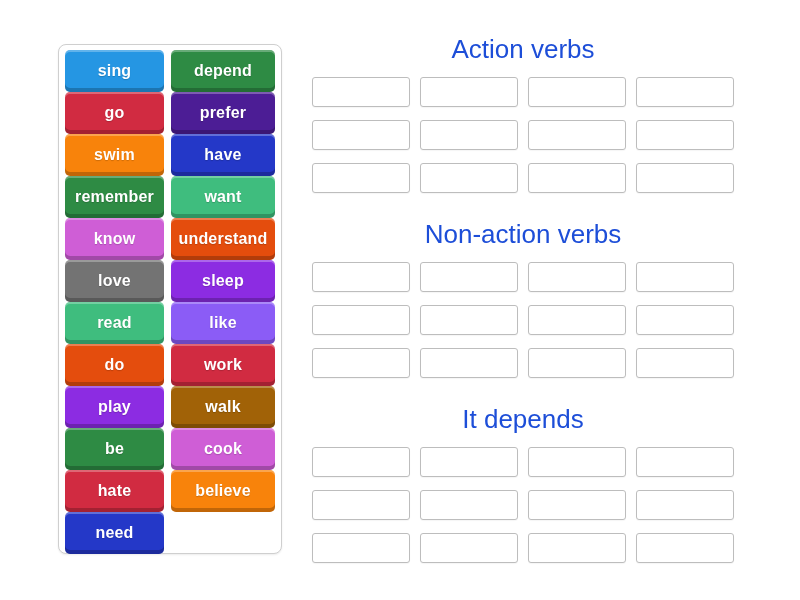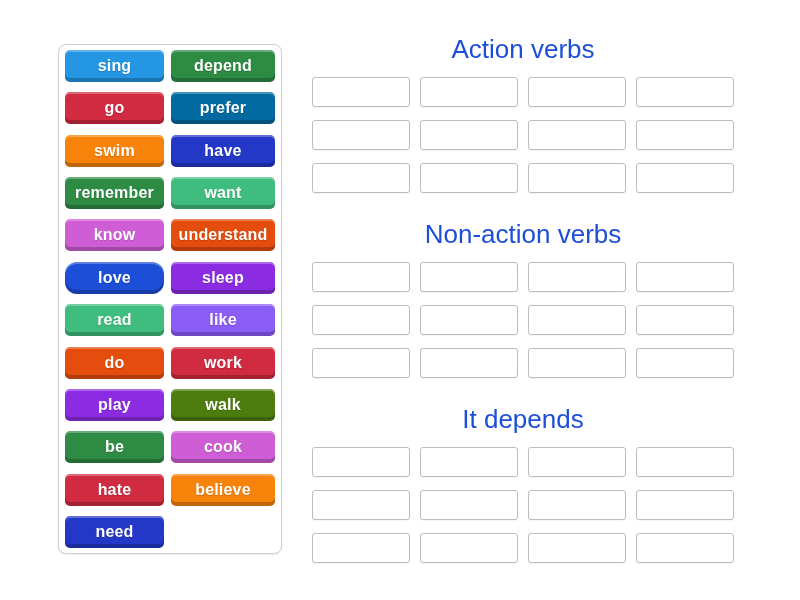--- a/index.html
+++ b/index.html
@@ -27,21 +27,21 @@
     border: 1px solid #cfcfcf;
     border-radius: 8px;
     box-shadow: 0 1px 2px rgba(0,0,0,0.08);
     padding: 5px 6px;
     display: grid;
     grid-template-columns: 99px 104px;
     justify-content: space-between;
     align-content: space-between;
   }
   .tile {
-    height: 32px;
+    height: 42px;
     border-radius: 5px;
     color: #ffffff;
     font-weight: bold;
     font-size: 16px;
     letter-spacing: 0.2px;
     display: flex;
     align-items: center;
     justify-content: center;
     box-shadow: inset 0 2px 0 rgba(255,255,255,0.28), inset 0 -4px 0 rgba(0,0,0,0.22);
     text-shadow: 0 1px 1px rgba(0,0,0,0.18);
@@ -86,35 +86,35 @@
   }
 </style>
 </head>
 <body>
 
 <main>
   <div class="word-bank" id="word-bank">
       <div class="tile" style="background: rgb(37, 150, 227);">sing</div>
       <div class="tile" style="background: rgb(46, 139, 68);">depend</div>
       <div class="tile" style="background: rgb(209, 43, 65);">go</div>
-      <div class="tile" style="background: #0369a1;">prefer</div>
+      <div class="tile" style="background: #4c1d95;">prefer</div>
       <div class="tile" style="background: rgb(248, 131, 11);">swim</div>
       <div class="tile" style="background: rgb(36, 56, 200);">have</div>
       <div class="tile" style="background: rgb(46, 139, 68);">remember</div>
       <div class="tile" style="background: rgb(63, 189, 126);">want</div>
       <div class="tile" style="background: rgb(207, 94, 214);">know</div>
       <div class="tile" style="background: rgb(228, 77, 13);">understand</div>
-      <div class="tile" style="background: #1d4ed8; border-radius: 12px;">love</div>
+      <div class="tile" style="background: #737373;">love</div>
       <div class="tile" style="background: rgb(140, 44, 226);">sleep</div>
       <div class="tile" style="background: rgb(63, 189, 126);">read</div>
       <div class="tile" style="background: #8b5cf6;">like</div>
       <div class="tile" style="background: rgb(228, 77, 13);">do</div>
       <div class="tile" style="background: rgb(209, 43, 65);">work</div>
       <div class="tile" style="background: rgb(140, 44, 226);">play</div>
-      <div class="tile" style="background: #4d7c0f;">walk</div>
+      <div class="tile" style="background: #a16207;">walk</div>
       <div class="tile" style="background: rgb(46, 139, 68);">be</div>
       <div class="tile" style="background: rgb(207, 94, 214);">cook</div>
       <div class="tile" style="background: rgb(209, 43, 65);">hate</div>
       <div class="tile" style="background: rgb(248, 131, 11);">believe</div>
       <div class="tile" style="background: rgb(36, 56, 200);">need</div>
     </div>
   <div id="groups">
       <section class="group">
         <div class="group-title">Action verbs</div>
         <div class="slot-grid">

